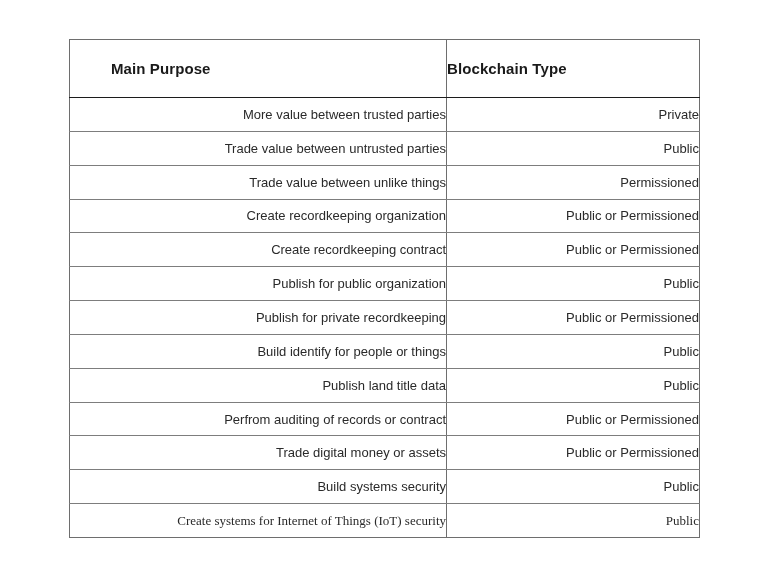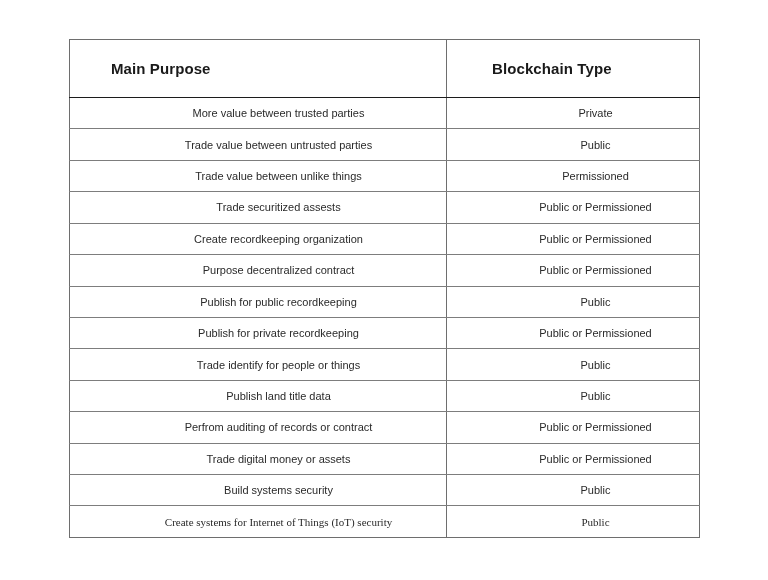--- a/index.html
+++ b/index.html
@@ -53,28 +53,27 @@
     color: #1a1a1a;
     border-bottom: 1.6px solid #1c1c1c;
     padding: 0;
   }
 
   thead th.th-purpose {
     padding-left: 41px;
     border-right: 1.5px solid #6e6e6e;
   }
   thead th.th-type {
-    padding-left: 45px;
   }
 
   tbody td {
     height: 28.8px;
-    font-size: 11px;
+    font-size: 13px;
     font-weight: normal;
-    text-align: center;
+    text-align: right;
     vertical-align: middle;
     color: #2a2a2a;
     border-bottom: 1.2px solid #7d7d7d;
     padding: 0;
     white-space: nowrap;
   }
 
   tbody tr:last-child td {
     border-bottom: none;
     font-family: Liberation Serif, serif;
@@ -111,41 +110,37 @@
           </tr>
           <tr>
             <td class="cell-purpose">Trade value between untrusted parties</td>
             <td class="cell-type">Public</td>
           </tr>
           <tr>
             <td class="cell-purpose">Trade value between unlike things</td>
             <td class="cell-type">Permissioned</td>
           </tr>
           <tr>
-            <td class="cell-purpose">Trade securitized assests</td>
-            <td class="cell-type">Public or Permissioned</td>
-          </tr>
-          <tr>
             <td class="cell-purpose">Create recordkeeping organization</td>
             <td class="cell-type">Public or Permissioned</td>
           </tr>
           <tr>
-            <td class="cell-purpose">Purpose decentralized contract</td>
+            <td class="cell-purpose">Create recordkeeping contract</td>
             <td class="cell-type">Public or Permissioned</td>
           </tr>
           <tr>
-            <td class="cell-purpose">Publish for public recordkeeping</td>
+            <td class="cell-purpose">Publish for public organization</td>
             <td class="cell-type">Public</td>
           </tr>
           <tr>
             <td class="cell-purpose">Publish for private recordkeeping</td>
             <td class="cell-type">Public or Permissioned</td>
           </tr>
           <tr>
-            <td class="cell-purpose">Trade identify for people or things</td>
+            <td class="cell-purpose">Build identify for people or things</td>
             <td class="cell-type">Public</td>
           </tr>
           <tr>
             <td class="cell-purpose">Publish land title data</td>
             <td class="cell-type">Public</td>
           </tr>
           <tr>
             <td class="cell-purpose">Perfrom auditing of records or contract</td>
             <td class="cell-type">Public or Permissioned</td>
           </tr>

